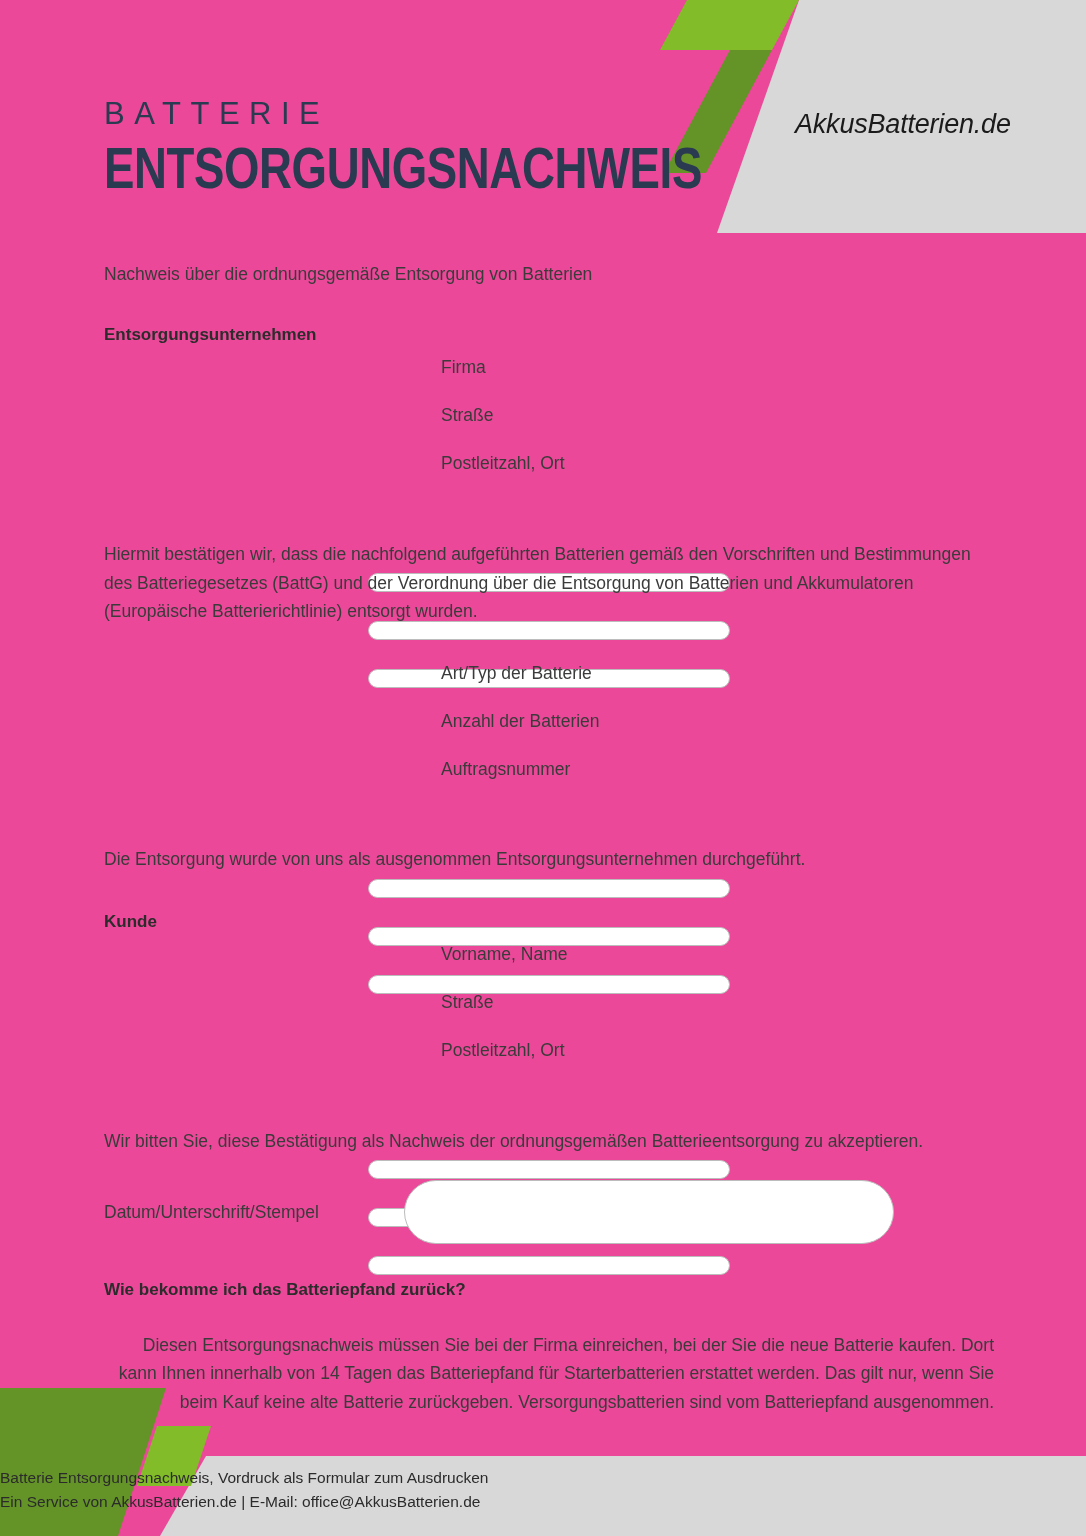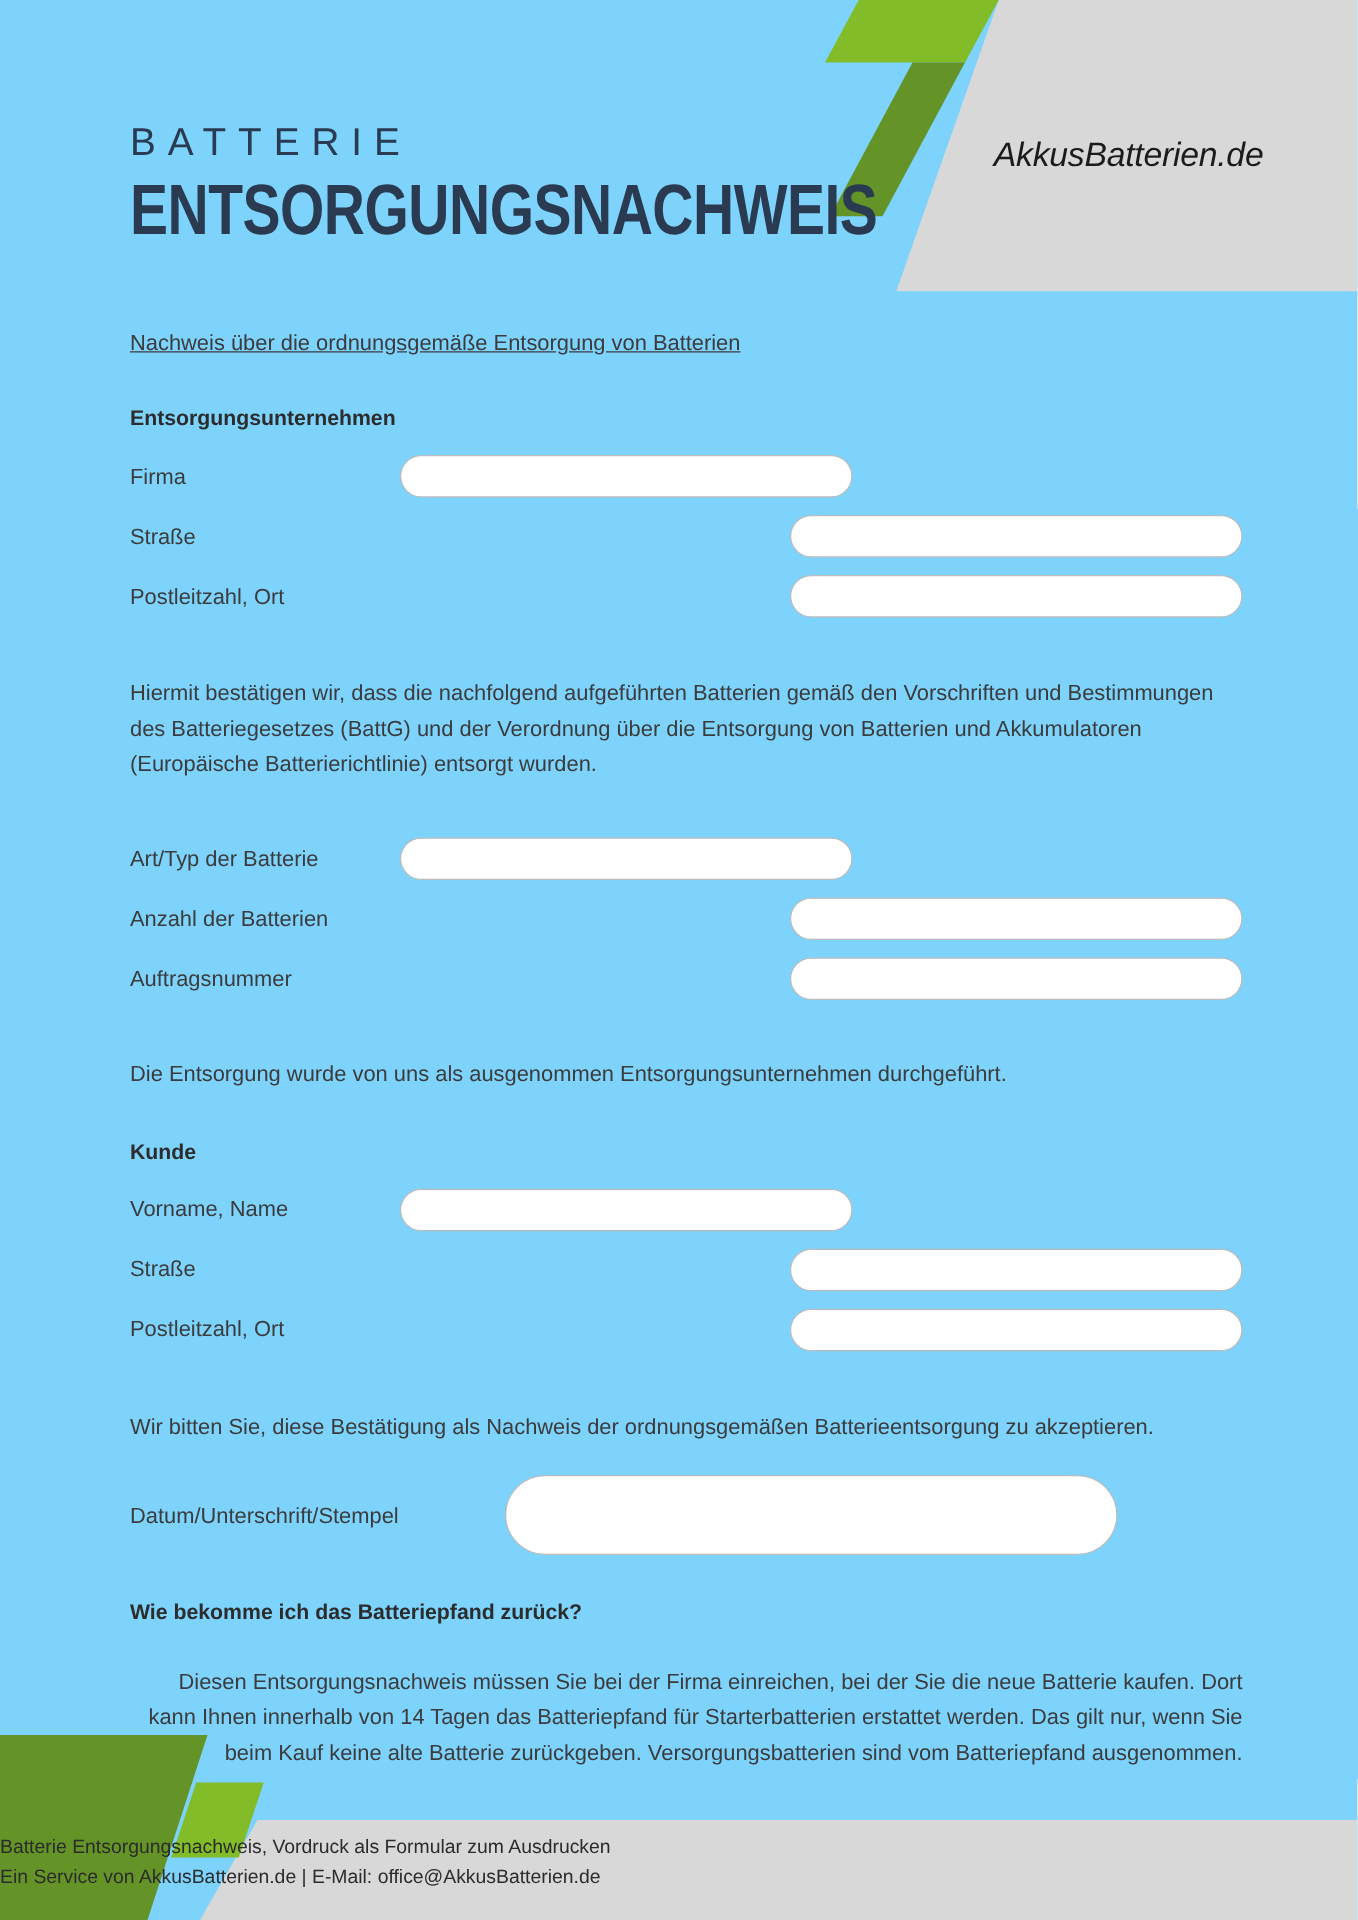--- a/index.html
+++ b/index.html
@@ -10,21 +10,21 @@
     height: 1536px;
     background: #ffffff;
     font-family: "Liberation Sans", "DejaVu Sans", sans-serif;
     overflow: hidden;
   }
 
   #page {
     position: relative;
     width: 1086px;
     height: 1536px;
-    background: #7dd3fc;
+    background: #ec4899;
     overflow: hidden;
   }
 
   
   .deco-svg {
     position: absolute;
     top: 0;
     left: 0;
     width: 1086px;
     height: 1536px;
@@ -77,21 +77,20 @@
     left: 104px;
     top: 262px;
     width: 890px;
     z-index: 3;
   }
 
   .intro-line {
     font-size: 17.5px;
     color: #3b3b3b;
     line-height: 1.45;
-    text-decoration: underline;
   }
 
   .section-head {
     font-size: 17px;
     font-weight: 700;
     color: #2c2c2c;
     margin-top: 38px;
   }
 
   .para {
@@ -100,20 +99,21 @@
     line-height: 1.62;
   }
 
   
   .form-group { margin-top: 14px; }
 
   .form-row {
     display: flex;
     align-items: center;
     height: 48px;
+    flex-direction: column;
   }
   .form-row + .form-row { margin-top: 0px; justify-content: space-between; }
 
   .field-label {
     font-size: 17.5px;
     color: #3b3b3b;
     width: 216px;
     flex: 0 0 216px;
     white-space: nowrap;
   }

